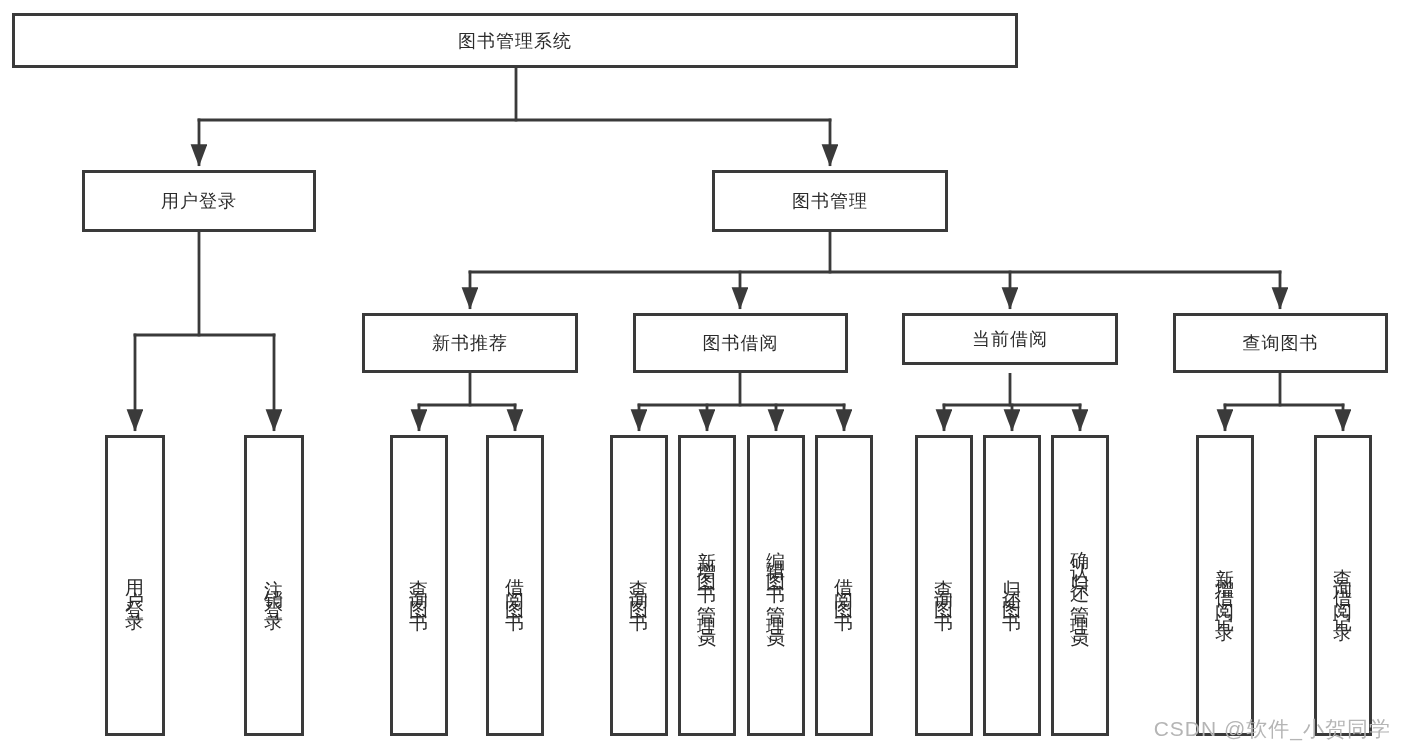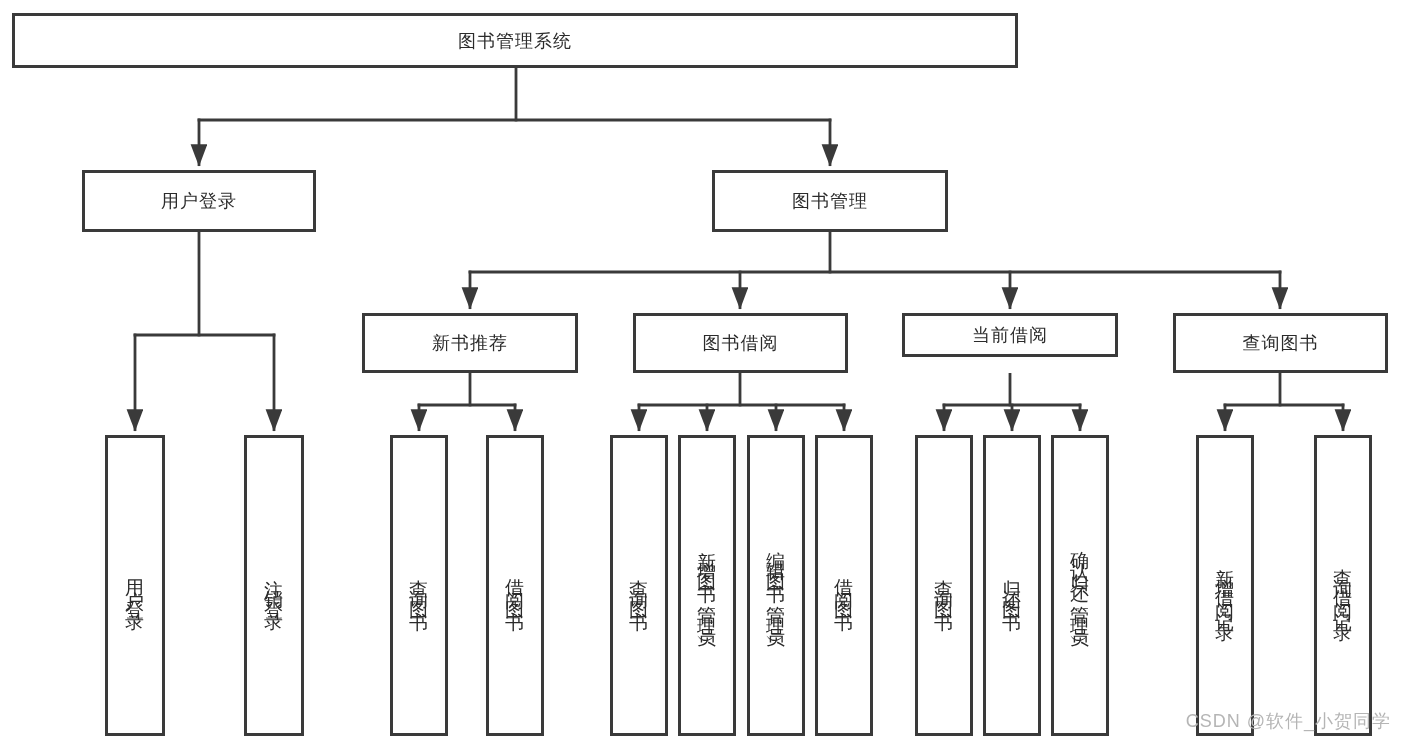--- a/index.html
+++ b/index.html
@@ -58,22 +58,22 @@
     text-orientation: mixed;
     font-size: 19px;
     letter-spacing: 11px;
     line-height: 1;
     white-space: nowrap;
   }
 
   .watermark {
     position: absolute;
     right: 14px;
-    bottom: 14px;
-    font-size: 18px;
+    bottom: 4px;
+    font-size: 21px;
     letter-spacing: 1px;
     color: var(--watermark);
     z-index: 5;
     white-space: nowrap;
   }
 </style>
 </head>
 <body>
 
 <div class="canvas">
@@ -150,21 +150,21 @@
   <div class="node hbox" style="left:712px; top:170px; width:236px; height:62px;">
     <span>图书管理</span>
   </div>
 
   <div class="node hbox" style="left:362px; top:313px; width:216px; height:60px;">
     <span>新书推荐</span>
   </div>
   <div class="node hbox" style="left:633px; top:313px; width:215px; height:60px;justify-content:center;">
     <span>图书借阅</span>
   </div>
-  <div class="node hbox" style="left:902px; top:313px; width:216px; height:44px;align-items:center;">
+  <div class="node hbox" style="left:902px; top:313px; width:216px; height:52px;align-items:center;">
     <span>当前借阅</span>
   </div>
   <div class="node hbox" style="left:1173px; top:313px; width:215px; height:60px;">
     <span>查询图书</span>
   </div>
 
   <div class="node vbox" style="left:105px; width:60px;">
     <span class="vlabel">用户登录</span>
   </div>
   <div class="node vbox" style="left:244px; width:60px;">

